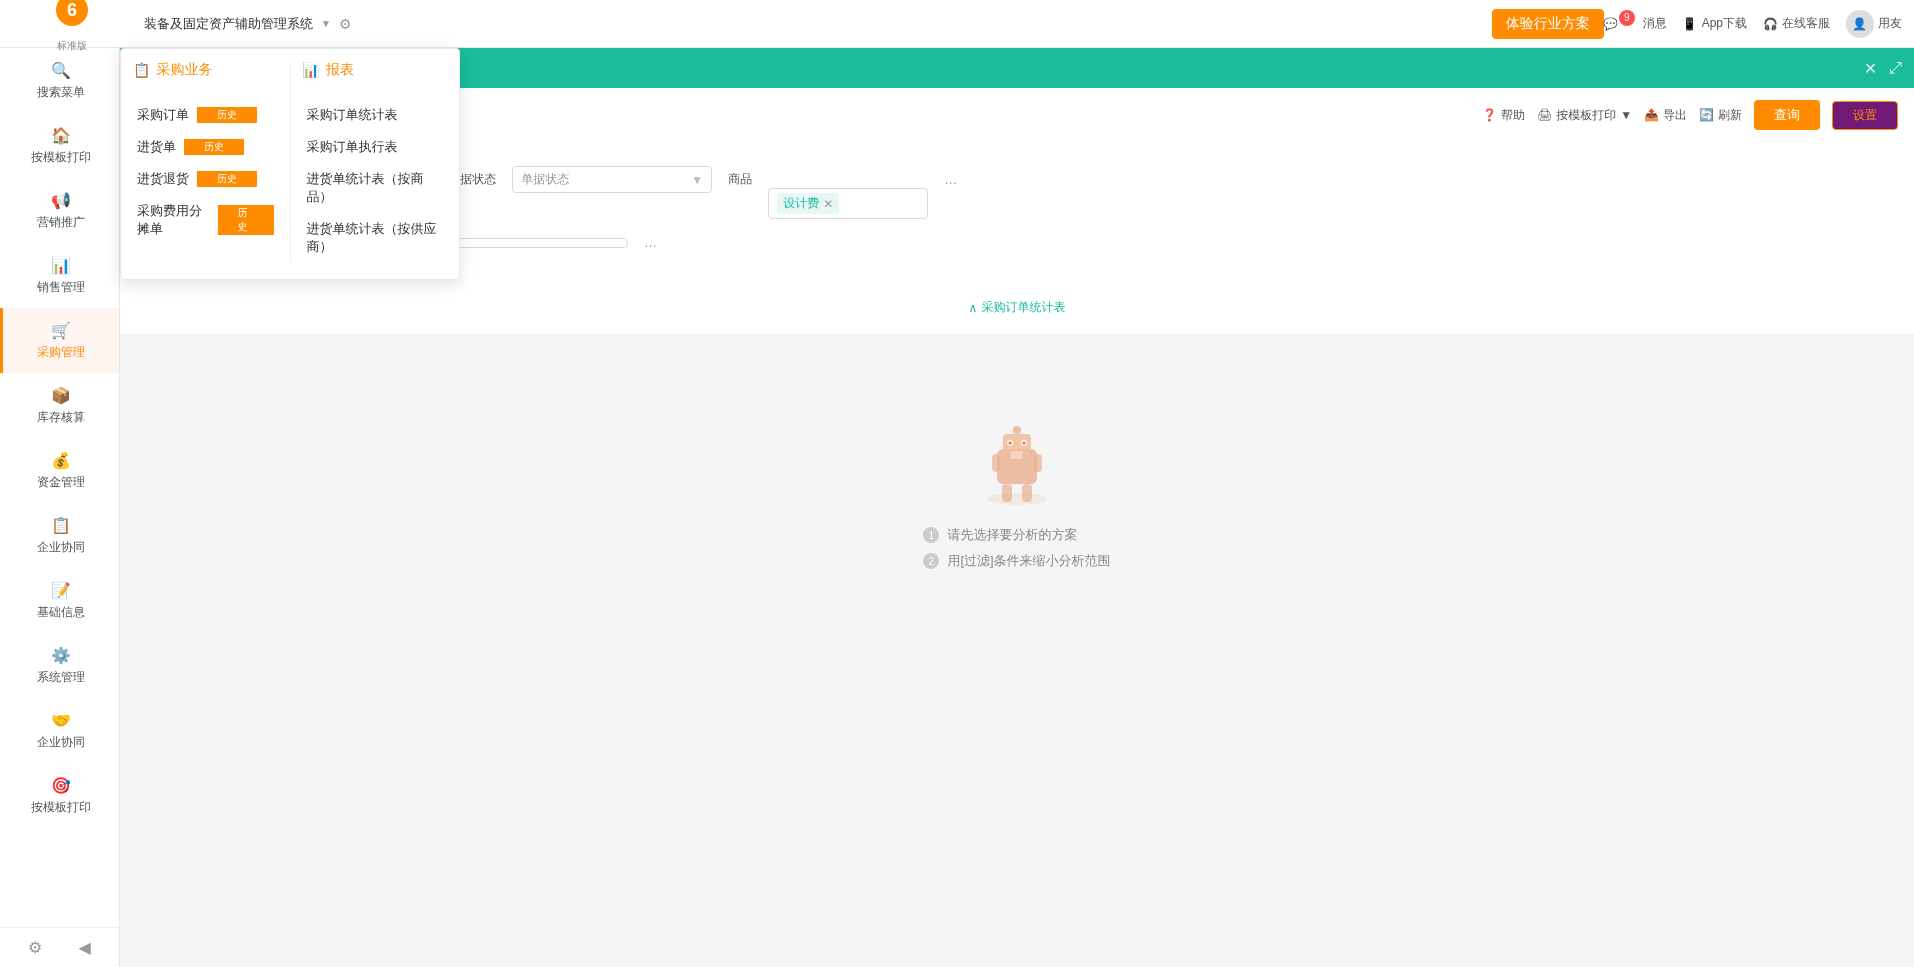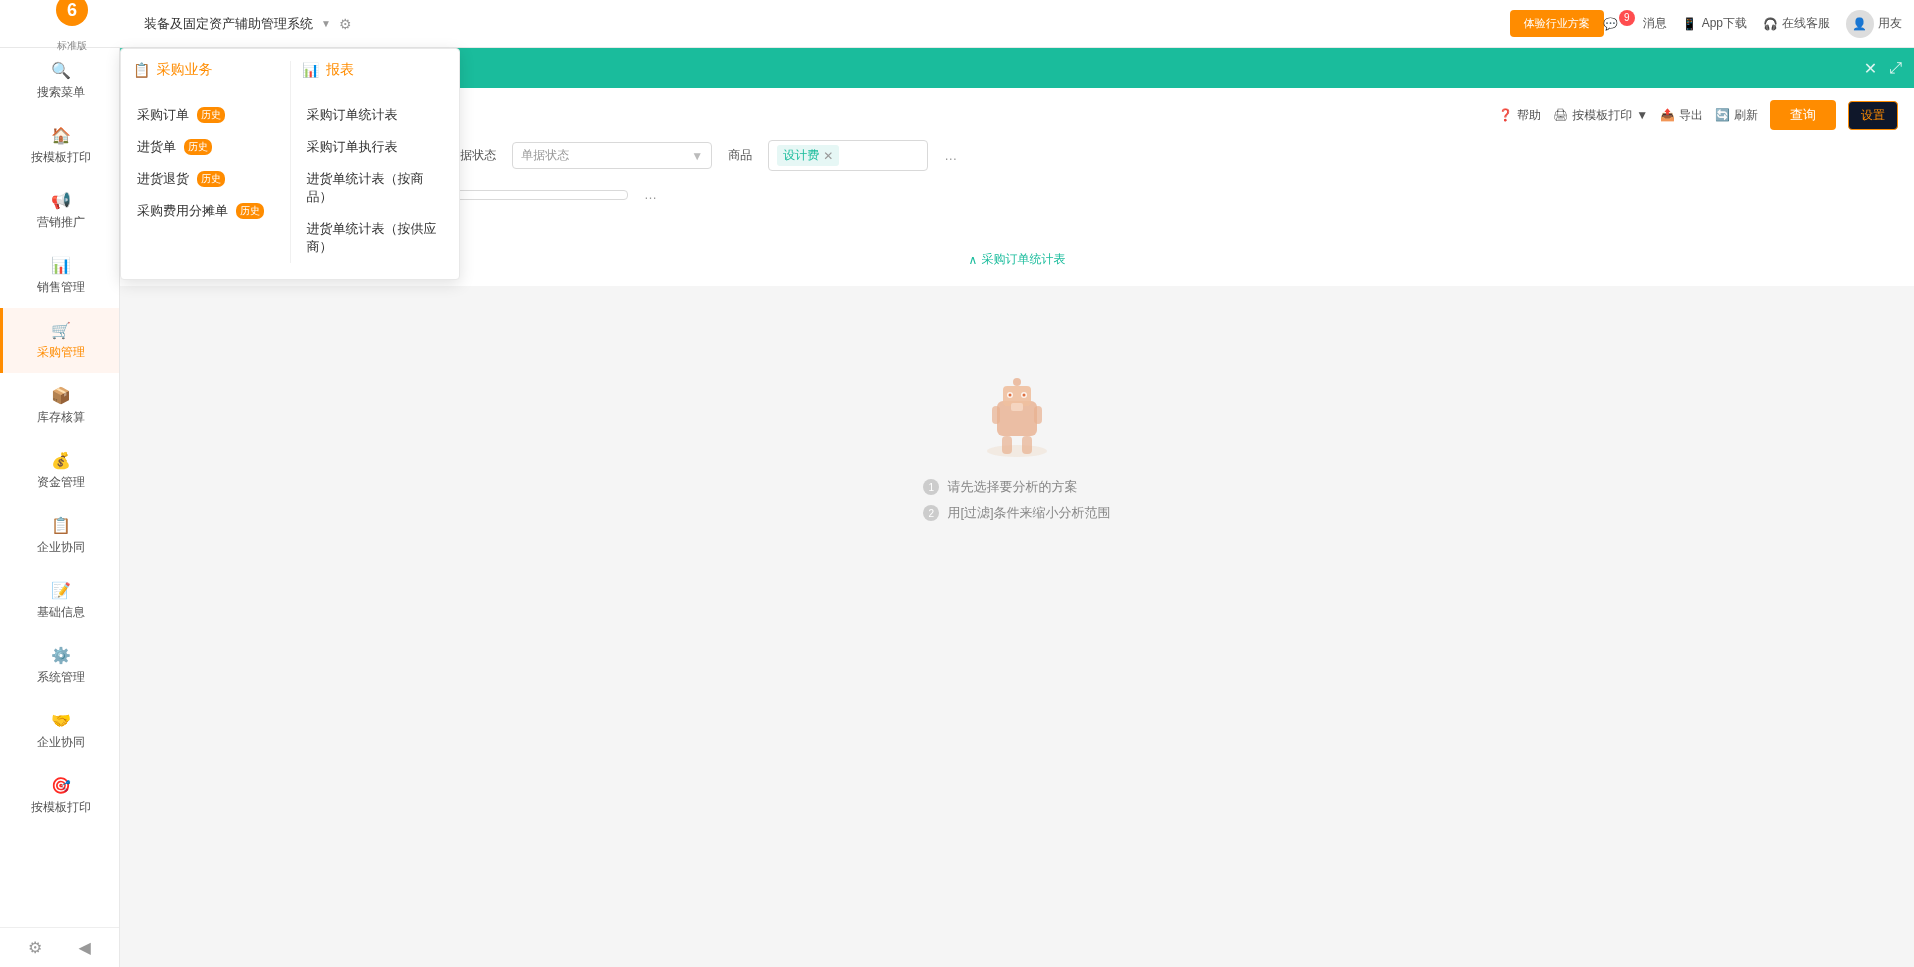--- a/index.html
+++ b/index.html
@@ -79,21 +79,21 @@
       position: relative;
       top: -6px;
       left: -4px;
     }
     .industry-btn {
       background: #ff8c00;
       color: white;
       border: none;
       border-radius: 4px;
       padding: 6px 14px;
-      font-size: 11px;
+      font-size: 14px;
       cursor: pointer;
     }
     .chevron-icon { color: #999; font-size: 10px; }
     .gear-icon { color: #999; font-size: 14px; cursor: pointer; }
 
     
     .main-layout {
       display: flex;
       flex: 1;
       overflow: hidden;
@@ -227,25 +227,25 @@
     .query-btn {
       background: #ff8c00;
       color: white;
       border: none;
       border-radius: 4px;
       padding: 6px 20px;
       font-size: 13px;
       cursor: pointer;
     }
     .settings-btn {
-      background: #0f172a;
+      background: #701a75;
       color: #ff8c00;
       border: 1px solid #ff8c00;
       border-radius: 4px;
-      padding: 5px 12px;
+      padding: 5px 20px;
       font-size: 12px;
       cursor: pointer;
     }
     .filter-row {
       display: flex;
       align-items: center;
       gap: 16px;
       margin-bottom: 10px;
       flex-wrap: wrap;
     }
@@ -361,22 +361,22 @@
       gap: 8px;
       padding: 7px 4px;
       cursor: pointer;
       color: #333;
       font-size: 13px;
     }
     .history-badge {
       background: #ff8c00;
       color: white;
       font-size: 10px;
-      padding: 1px 4px;
-      border-radius: 7px;
+      padding: 1px 20px;
+      border-radius: 0;
     }
   </style>
 </head>
 <body>
 
 <div class="top-header">
   <div class="logo-area">
     <div class="logo-icon">
       <span>6</span>
     </div>
@@ -516,21 +516,21 @@
             <span style="color:#999;font-size:11px;">自定义</span>
             <span style="color:#999;margin-left:4px;">2024-01-01 ~ </span>
             <span style="color:#333;">2024-12-31</span>
           </div>
           <span class="filter-label">单据状态</span>
           <div class="filter-input" style="min-width:200px;">
             <span style="flex:1;color:#999;">单据状态</span>
             <span style="color:#bbb;">▼</span>
           </div>
           <span class="filter-label">商品</span>
-          <div class="filter-input" style="min-width:160px;">
+          <div class="filter-input" style="min-width:160px;margin-top:48px;">
             <span class="filter-tag">
               <span>设计费</span>
               <span class="tag-close">✕</span>
             </span>
           </div>
           <span class="dots">…</span>
         </div>
 
         <div class="filter-row">
           <span class="filter-label">排名项目</span>

